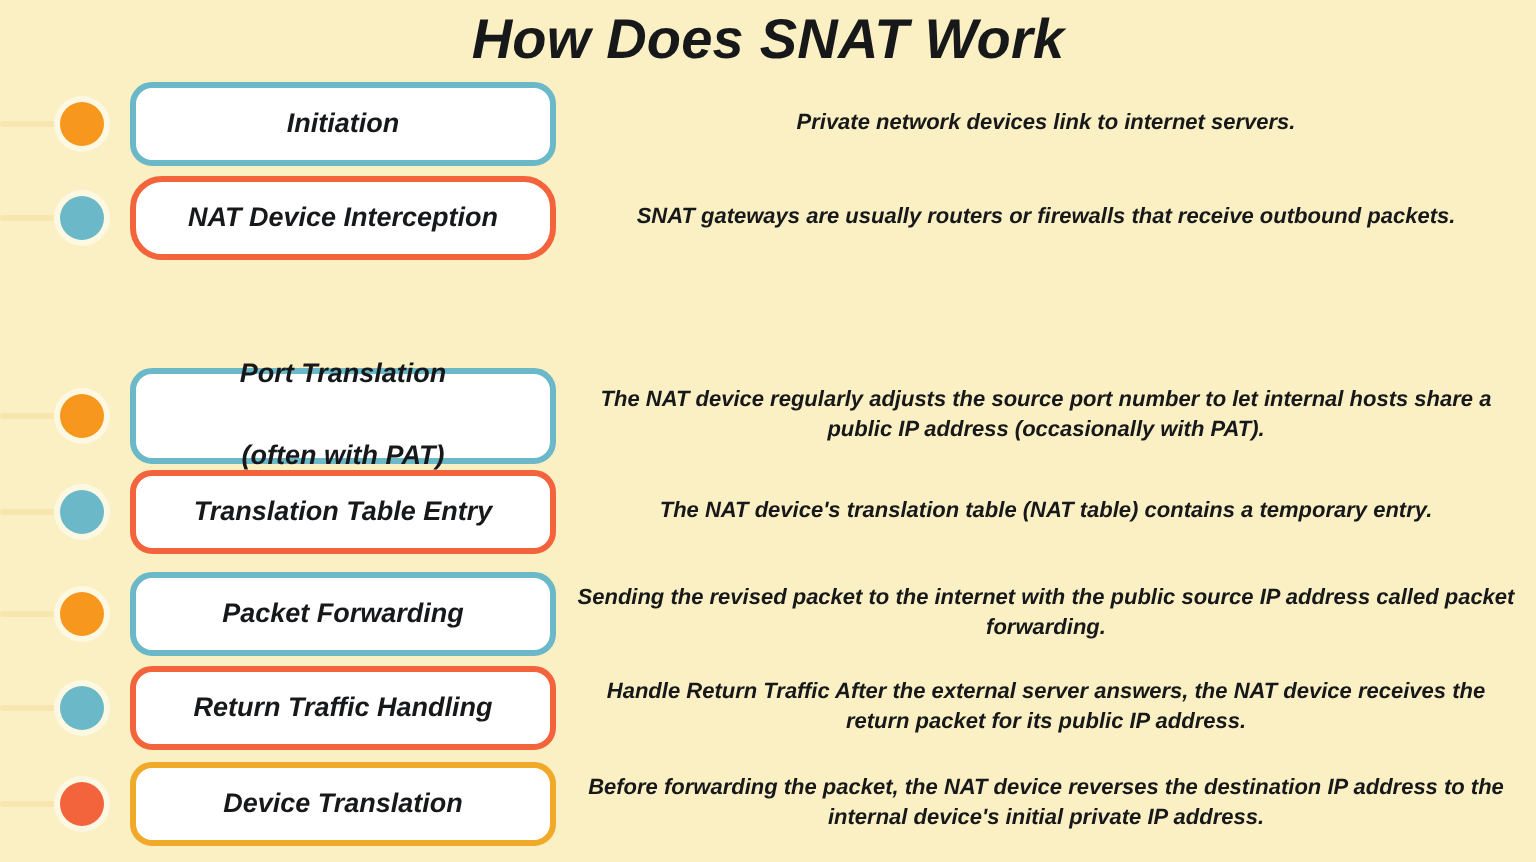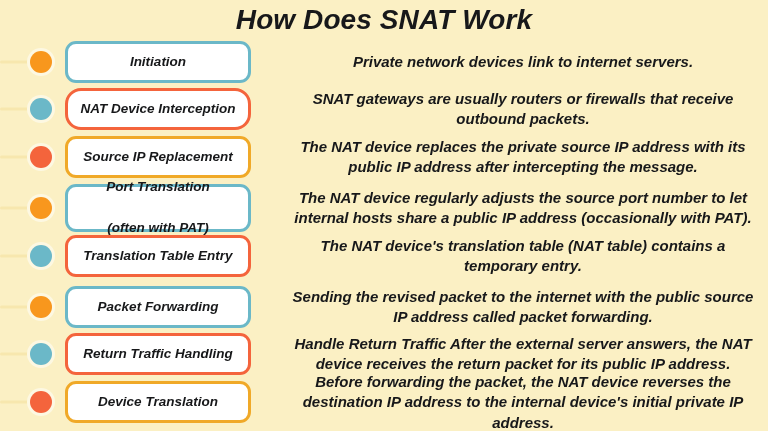--- a/index.html
+++ b/index.html
@@ -82,21 +82,21 @@
 
   .dot {
     width: 22px;
     height: 22px;
     border-radius: 50%;
   }
 
   .label-box {
     position: absolute;
     left: 65px;
-    width: 186px;
+    width: 213px;
     box-sizing: border-box;
     background: #ffffff;
     border-radius: 11px;
     border-style: solid;
     border-width: 3px;
     display: flex;
     align-items: center;
     justify-content: center;
     text-align: center;
   }
@@ -108,21 +108,21 @@
     line-height: 1.25;
     color: #17181a;
     padding: 0 6px;
   }
 
   .desc {
     position: absolute;
     left: 288px;
     width: 470px;
     text-align: center;
-    font-size: 15px;
+    font-size: 11px;
     font-weight: bold;
     font-style: italic;
     line-height: 1.35;
     color: #17181a;
     top: 50%;
     transform: translateY(-50%);
   }
 </style>
 </head>
 <body>
@@ -145,30 +145,20 @@
       <div class="row" style="top: 49px; height: 42px;">
         <div class="connector"></div>
         <div class="dot-wrap">
           <div class="dot" style="background: rgb(107, 184, 200);"></div>
         </div>
         <div class="label-box" style="border-color: rgb(244, 100, 60); height: 42px; border-radius: 16px;">
           <div class="label-text">NAT Device Interception</div>
         </div>
         <div class="desc">SNAT gateways are usually routers or firewalls that receive outbound packets.</div>
       </div>
-      <div class="row" style="top: 97px; height: 42px;">
-        <div class="connector"></div>
-        <div class="dot-wrap">
-          <div class="dot" style="background: rgb(244, 100, 60);"></div>
-        </div>
-        <div class="label-box" style="border-color: rgb(240, 169, 40); height: 42px;">
-          <div class="label-text">Source IP Replacement</div>
-        </div>
-        <div class="desc">The NAT device replaces the private source IP address with its public IP address after intercepting the message.</div>
-      </div>
       <div class="row" style="top: 145px; height: 48px;">
         <div class="connector"></div>
         <div class="dot-wrap">
           <div class="dot" style="background: rgb(248, 151, 29);"></div>
         </div>
         <div class="label-box" style="border-color: rgb(107, 184, 200); height: 48px; flex-direction: column; gap: 24px;">
           <div class="label-text">Port Translation</div>
           <div class="label-text">(often with PAT)</div>
         </div>
         <div class="desc">The NAT device regularly adjusts the source port number to let internal hosts share a public IP address (occasionally with PAT).</div>

